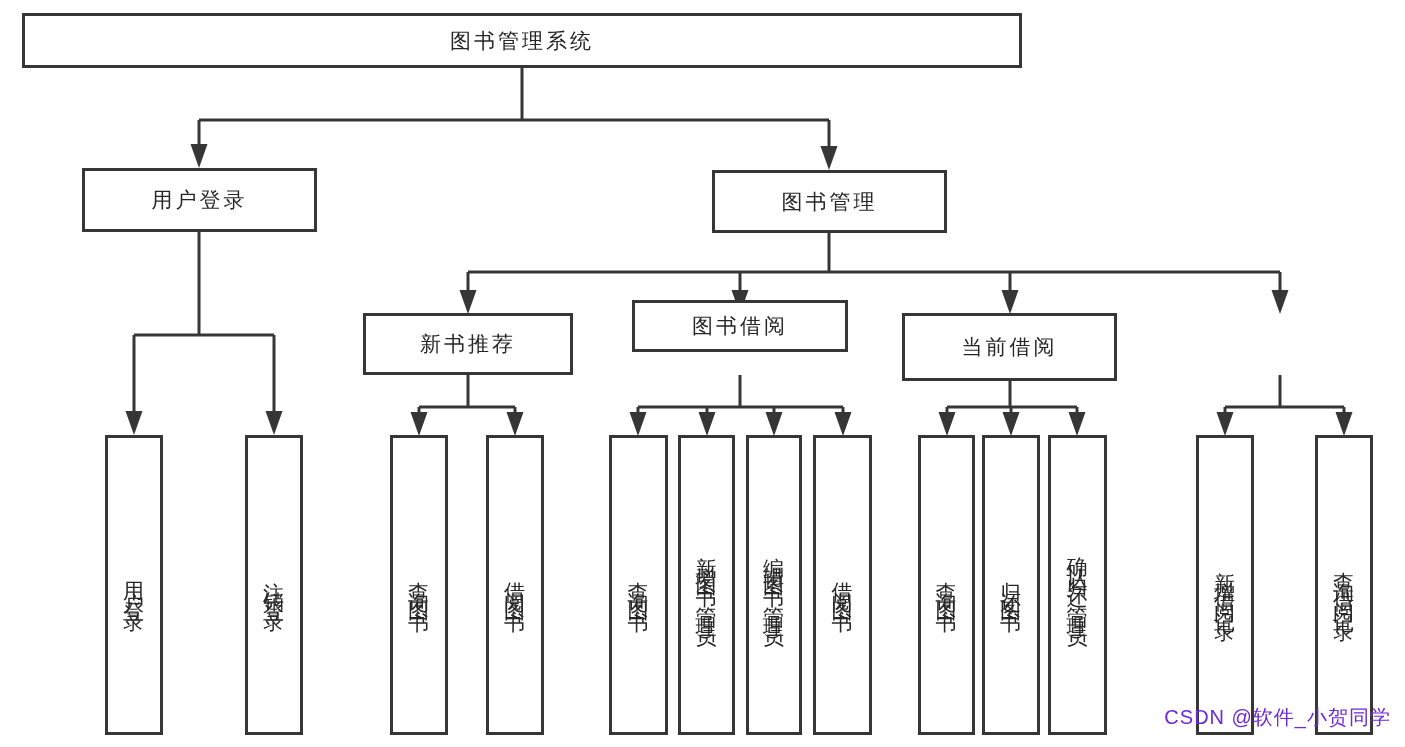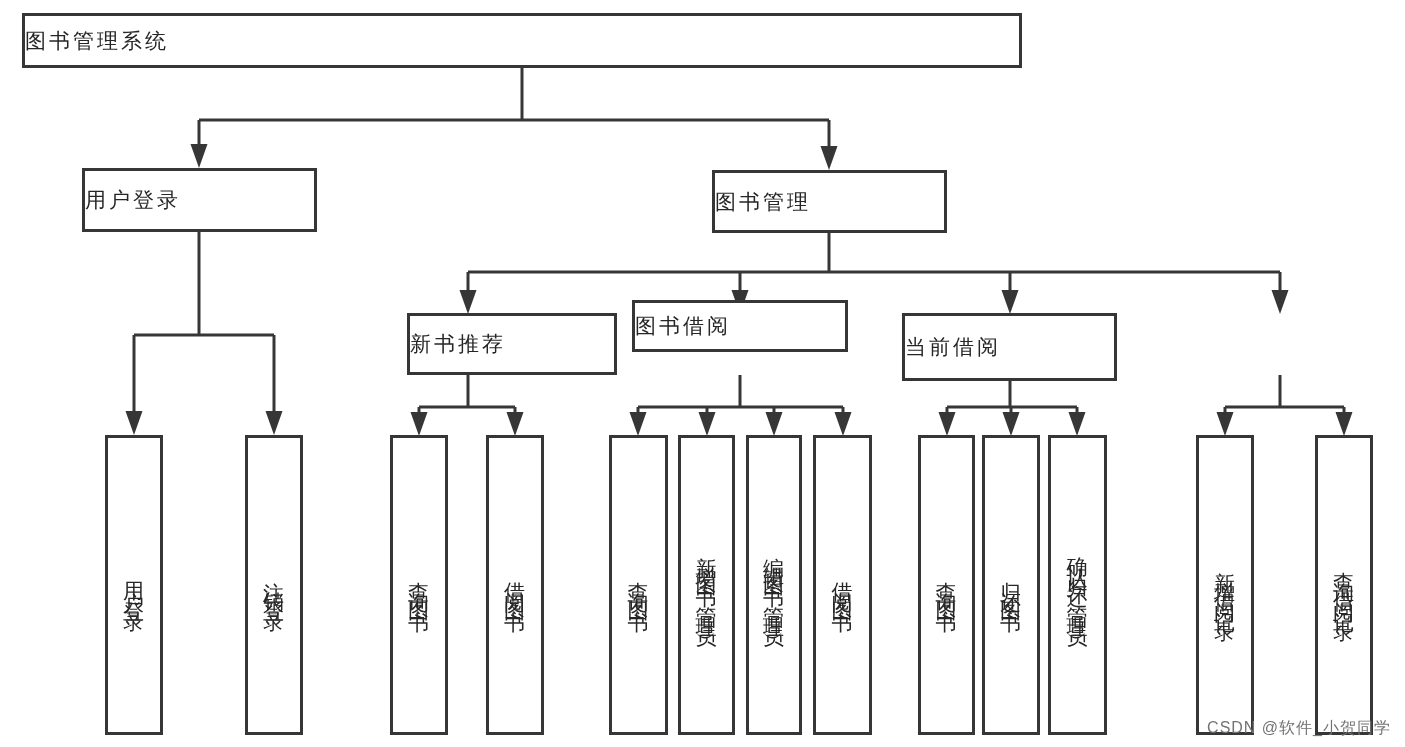--- a/index.html
+++ b/index.html
@@ -21,20 +21,21 @@
     z-index: 1;
   }
   .hbox {
     position: absolute;
     z-index: 2;
     box-sizing: border-box;
     border: 3px solid #363636;
     background: #ffffff;
     display: flex;
     align-items: center;
+    justify-content: center;
   }
   .hbox .label {
     font-size: 21px;
     letter-spacing: 3px;
     color: #262626;
     white-space: nowrap;
   }
   .vbox {
     position: absolute;
     z-index: 2;
@@ -51,25 +52,25 @@
     writing-mode: vertical-rl;
     text-orientation: mixed;
     font-size: 21px;
     letter-spacing: 10px;
     color: #262626;
     line-height: 1;
   }
   #watermark {
     position: absolute;
     right: 14px;
-    bottom: 8px;
+    bottom: 16px;
     z-index: 3;
-    font-size: 16px;
+    font-size: 20px;
     letter-spacing: 1px;
-    color: #737373;
+    color: #6d28d9;
   }
 </style>
 </head>
 <body>
 
 <div id="canvas">
 
   <svg id="connectors" width="1405" height="747" viewBox="0 0 1405 747">
     <g stroke="#363636" stroke-width="3" fill="none">
 
@@ -140,21 +141,21 @@
     <span class="label">图书管理系统</span>
   </div>
 
   <div class="hbox" style="left:82px; top:168px; width:235px; height:64px;">
     <span class="label">用户登录</span>
   </div>
   <div class="hbox" style="left:712px; top:170px; width:235px; height:63px;">
     <span class="label">图书管理</span>
   </div>
 
-  <div class="hbox" style="left:363px; top:313px; width:210px; height:62px;margin-left:44px;">
+  <div class="hbox" style="left:363px; top:313px; width:210px; height:62px;">
     <span class="label">新书推荐</span>
   </div>
   <div class="hbox" style="left:632px; top:300px; width:216px; height:52px;">
     <span class="label">图书借阅</span>
   </div>
   <div class="hbox" style="left:902px; top:313px; width:215px; height:68px;">
     <span class="label">当前借阅</span>
   </div>
 
   <div class="vbox" style="left:105px; width:58px;">

